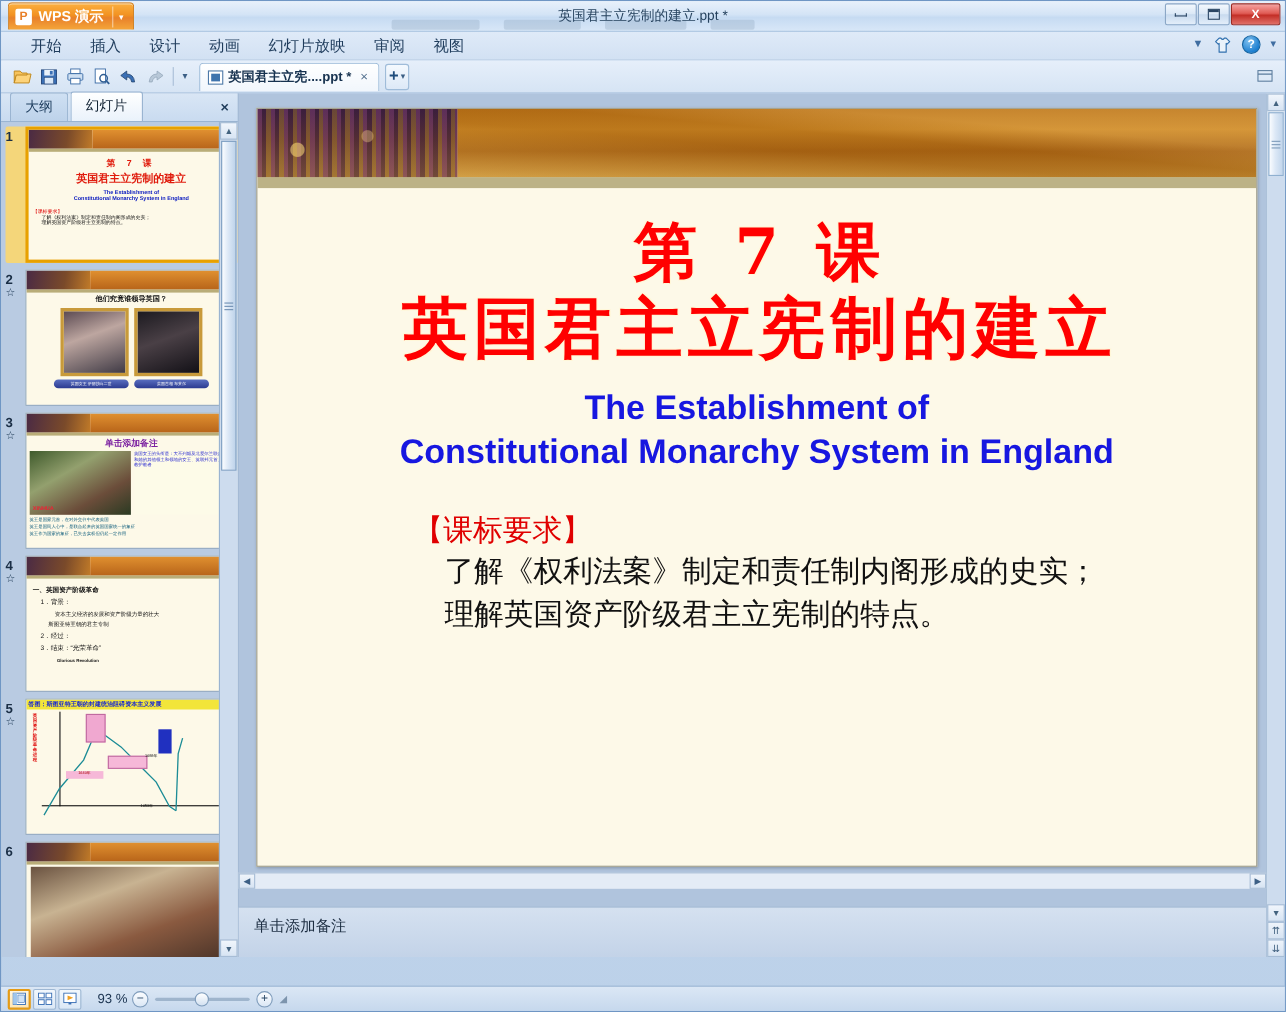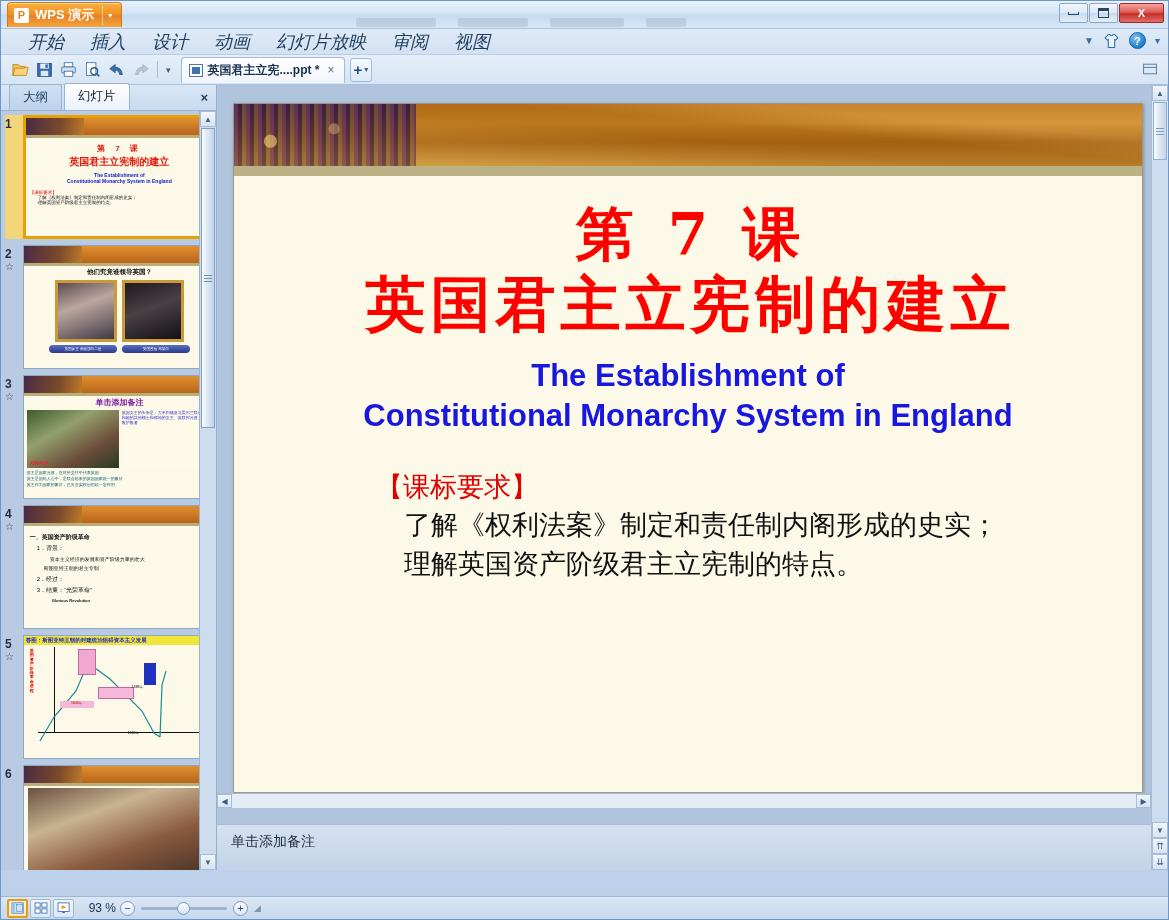--- a/index.html
+++ b/index.html
@@ -69,23 +69,22 @@
   .sq-max i { display:block; width: 100%; height: 2px; background:#2a4563; }
 
   
   .menubar {
     position: relative; height: 26px;
     background: linear-gradient(180deg,#dfeaf8 0%, #d2e1f3 100%);
     border-bottom: 1px solid #b9cee5;
     display: flex; align-items: center; padding-left: 14px;
   }
   .menu-item {
-    padding: 16px 13px; font-size: 18px; color: #1f3c5c; cursor: default;
+    padding: 16px 13px; font-size: 14px; color: #1f3c5c; cursor: default;
     border-radius: 3px;
-    font-style: italic;
   }
   .menu-right {
     position: absolute; right: 8px; top: 3px;
     display: flex; align-items: center; gap: 9px;
   }
   .mini-chev { font-size: 10px; color: #3f6da1; }
   .shirt-icon { width: 17px; height: 16px; }
   .help-icon {
     width: 17px; height: 17px; border-radius: 50%;
     background: radial-gradient(circle at 35% 30%, #7fc0ef, #1d7fd0 70%);
@@ -183,21 +182,21 @@
   .tt-red { color: #e01b0c; font-weight: bold; text-align: center; }
   .tt-blue { color: #1020c0; font-weight: bold; text-align: center; }
   .tt-blk { color: #111; }
 
   
   .center {
     flex: 1; position: relative; background: #b0c4dd;
     display: flex; flex-direction: column;
   }
   .slide-canvas {
-    position: relative; flex: 1; display: flex; align-items: flex-end;
+    position: relative; flex: 1; display: flex; align-items: center;
     justify-content: center; padding: 8px 6px 0 14px;
   }
   .slide {
     width: 910px; height: 690px; background: #fdf9e8;
     border: 1px solid #9a9a8a; box-shadow: 1px 1px 3px rgba(0,0,0,.25);
     position: relative; overflow: hidden;
   }
   .slide-banner { height: 62px; display: flex; position: relative; }
   .banner-photo {
     width: 182px; height: 100%;
@@ -333,20 +332,21 @@
       <span class="wps-logo">P</span>
       <span>WPS 演示</span>
       <span class="wps-caret">▾</span>
     </div>
     <div class="win-ghosts">
       <span class="gh" style="width:80px"></span>
       <span class="gh" style="width:70px"></span>
       <span class="gh" style="width:74px"></span>
       <span class="gh" style="width:40px"></span>
     </div>
+    <div class="win-title">英国君主立宪制的建立.ppt *</div>
     <div class="win-buttons">
       <div class="wbtn">
           <span class="sq-min"></span>
         </div>
       <div class="wbtn">
           <span class="sq-max">
             <i></i>
           </span>
         </div>
       <div class="wbtn close">X</div>

